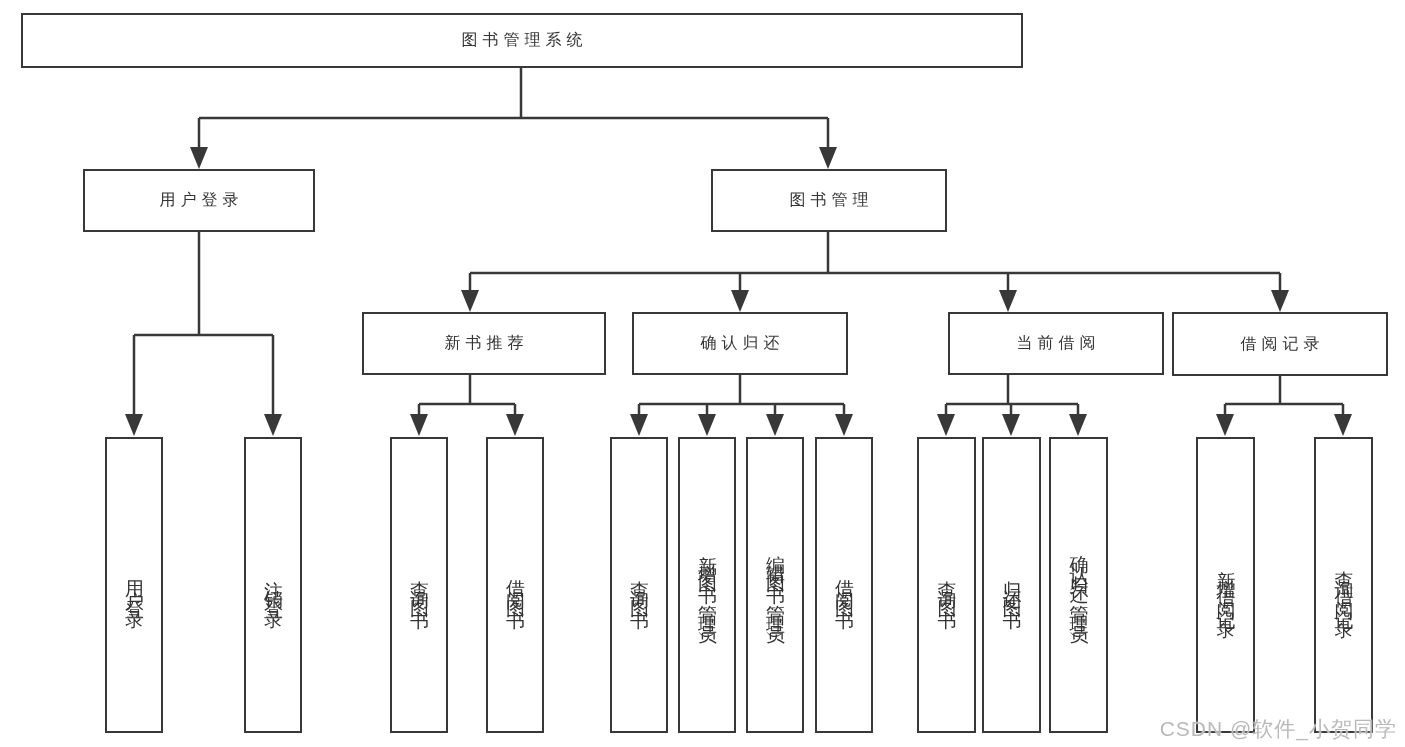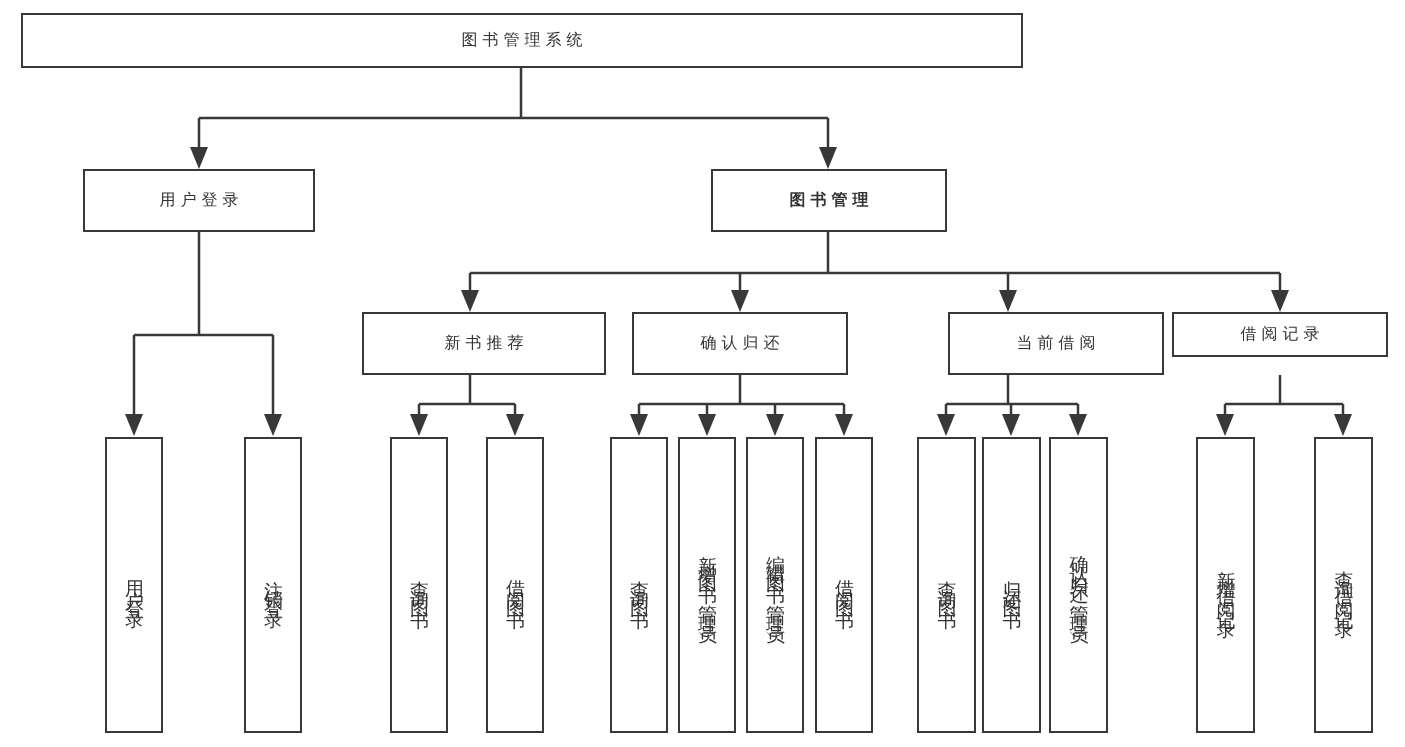--- a/index.html
+++ b/index.html
@@ -94,34 +94,34 @@
     <polygon points="1334,414 1352,414 1343,436"></polygon>
   </svg>
 
   <div class="node hbox" style="left:21px;top:13px;width:1002px;height:55px;">
     <span class="label">图书管理系统</span>
   </div>
 
   <div class="node hbox" style="left:83px;top:169px;width:232px;height:63px;">
     <span class="label">用户登录</span>
   </div>
-  <div class="node hbox" style="left:711px;top:169px;width:236px;height:63px;font-weight:bold;">
+  <div class="node hbox" style="left:711px;top:169px;width:236px;height:63px;">
     <span class="label">图书管理</span>
   </div>
 
   <div class="node hbox" style="left:362px;top:312px;width:244px;height:63px;text-align:center;">
     <span class="label">新书推荐</span>
   </div>
   <div class="node hbox" style="left:632px;top:312px;width:216px;height:63px;">
     <span class="label">确认归还</span>
   </div>
   <div class="node hbox" style="left:948px;top:312px;width:216px;height:63px;">
     <span class="label">当前借阅</span>
   </div>
-  <div class="node hbox" style="left:1172px;top:312px;width:216px;height:45px;">
+  <div class="node hbox" style="left:1172px;top:312px;width:216px;height:64px;">
     <span class="label">借阅记录</span>
   </div>
 
   <div class="node vbox" style="left:105px;top:437px;width:58px;height:296px;">
     <span class="label">用户登录</span>
   </div>
   <div class="node vbox" style="left:244px;top:437px;width:58px;height:296px;">
     <span class="label">注销登录</span>
   </div>
 
@@ -155,14 +155,15 @@
     <span class="label">确认归还（管理员）</span>
   </div>
 
   <div class="node vbox" style="left:1196px;top:437px;width:59px;height:296px;">
     <span class="label">新增借阅记录</span>
   </div>
   <div class="node vbox" style="left:1314px;top:437px;width:59px;height:296px;">
     <span class="label">查询借阅记录</span>
   </div>
 
+  <div class="watermark">CSDN @软件_小贺同学</div>
 
 </div>
 
 </body></html>

